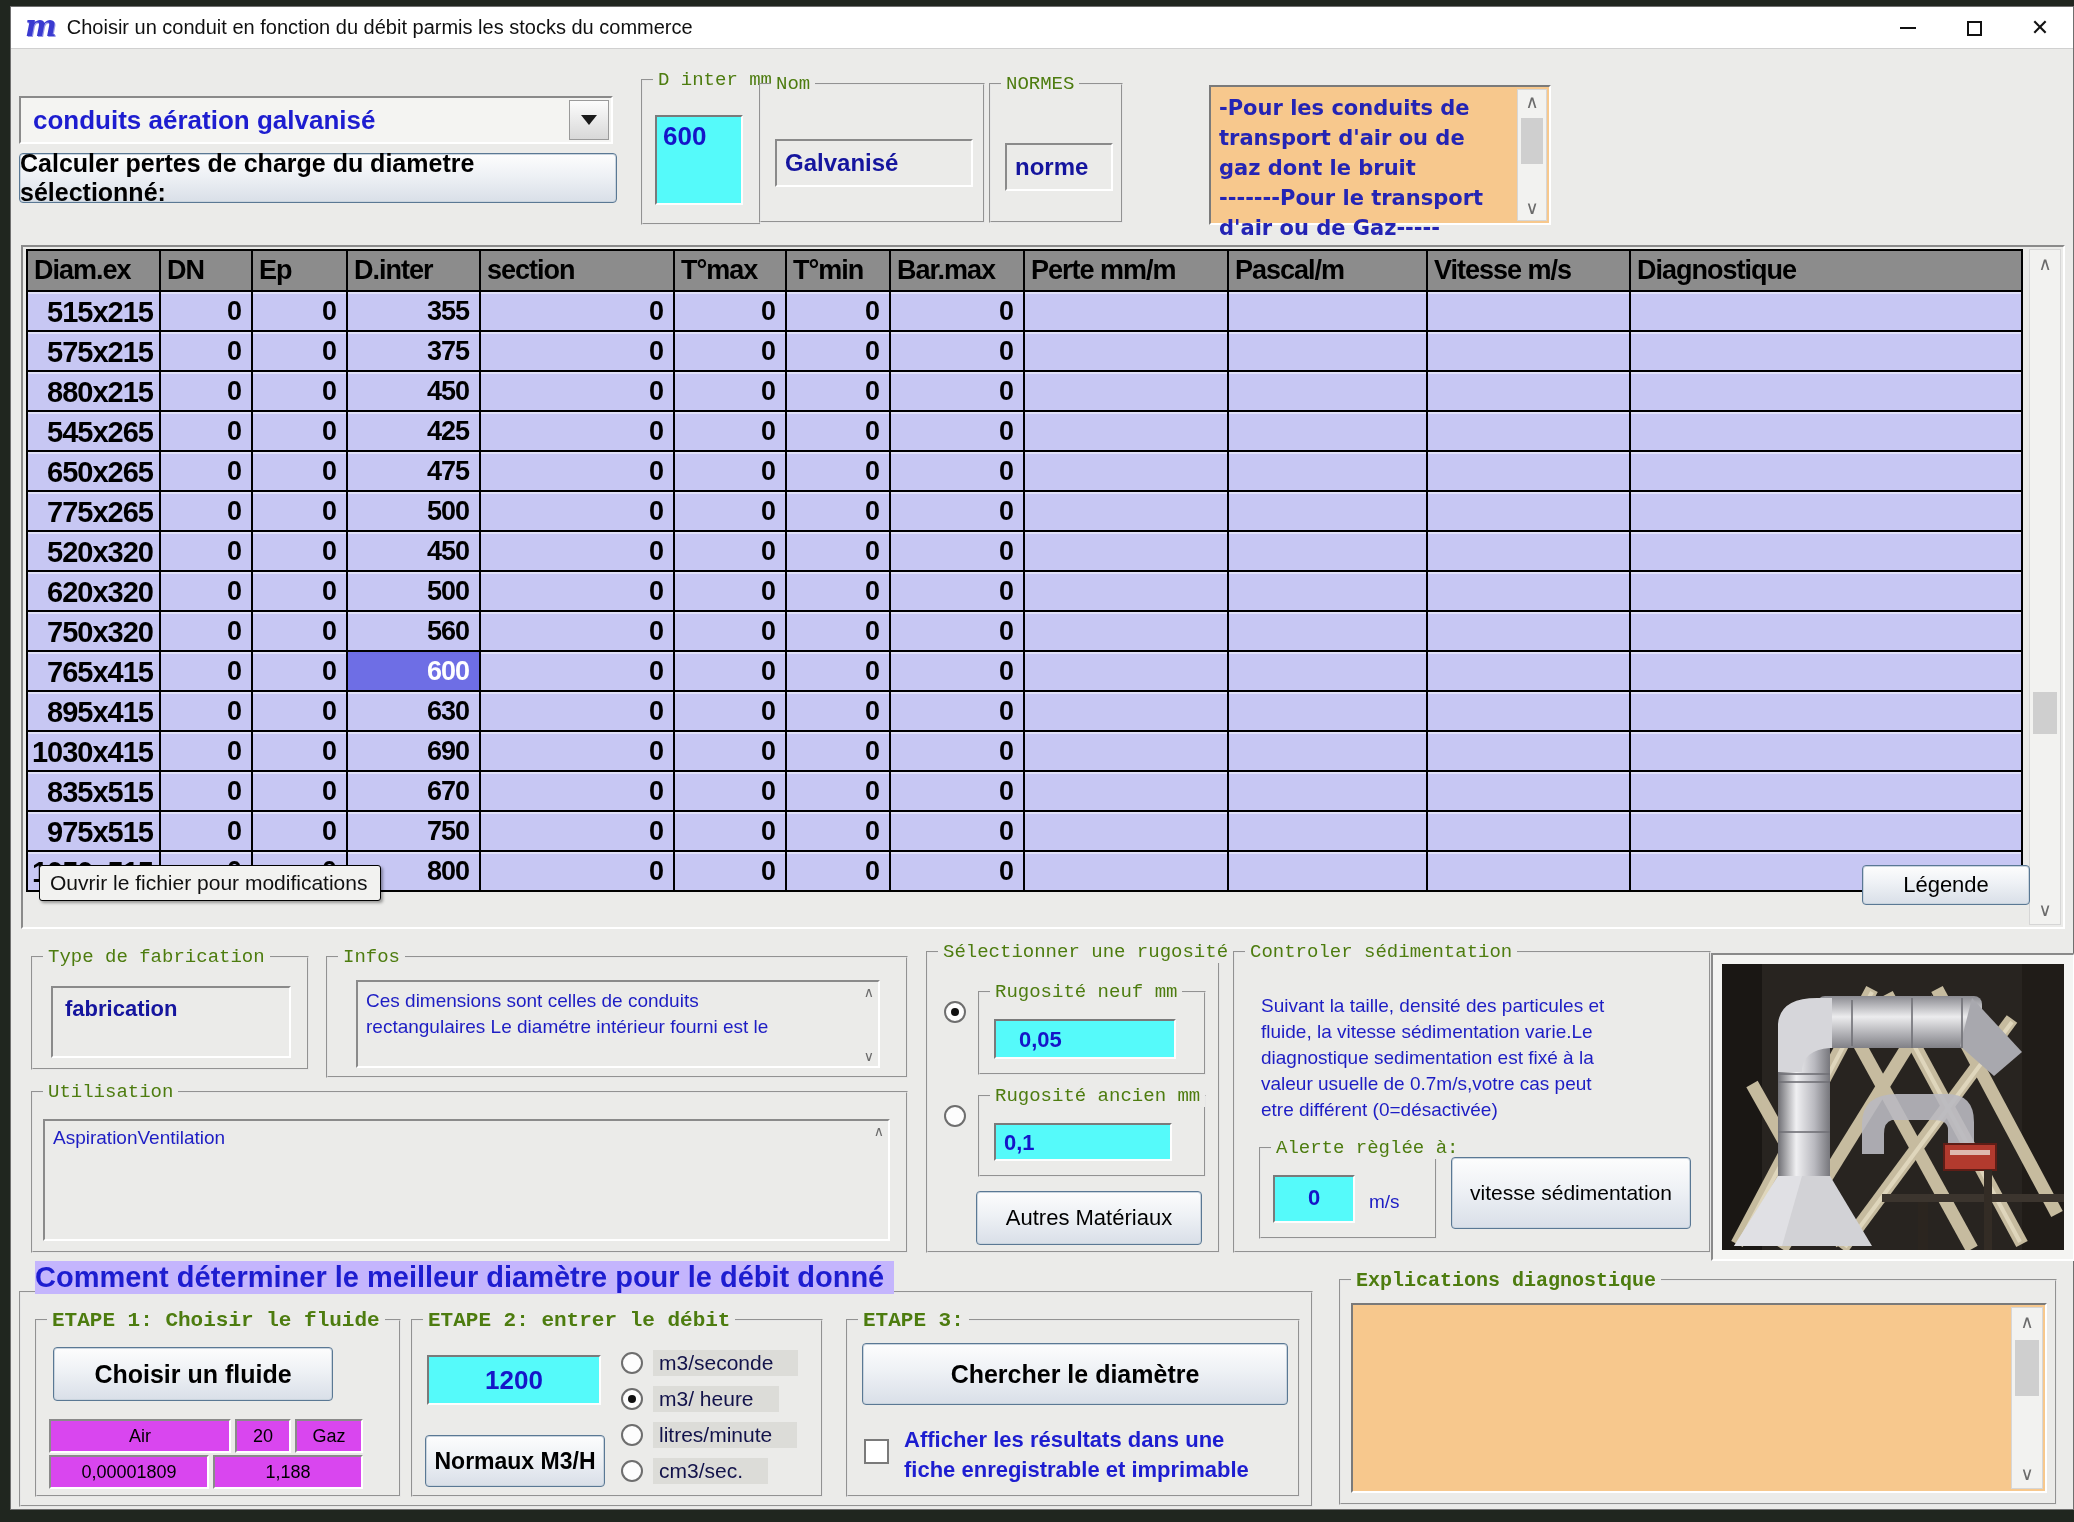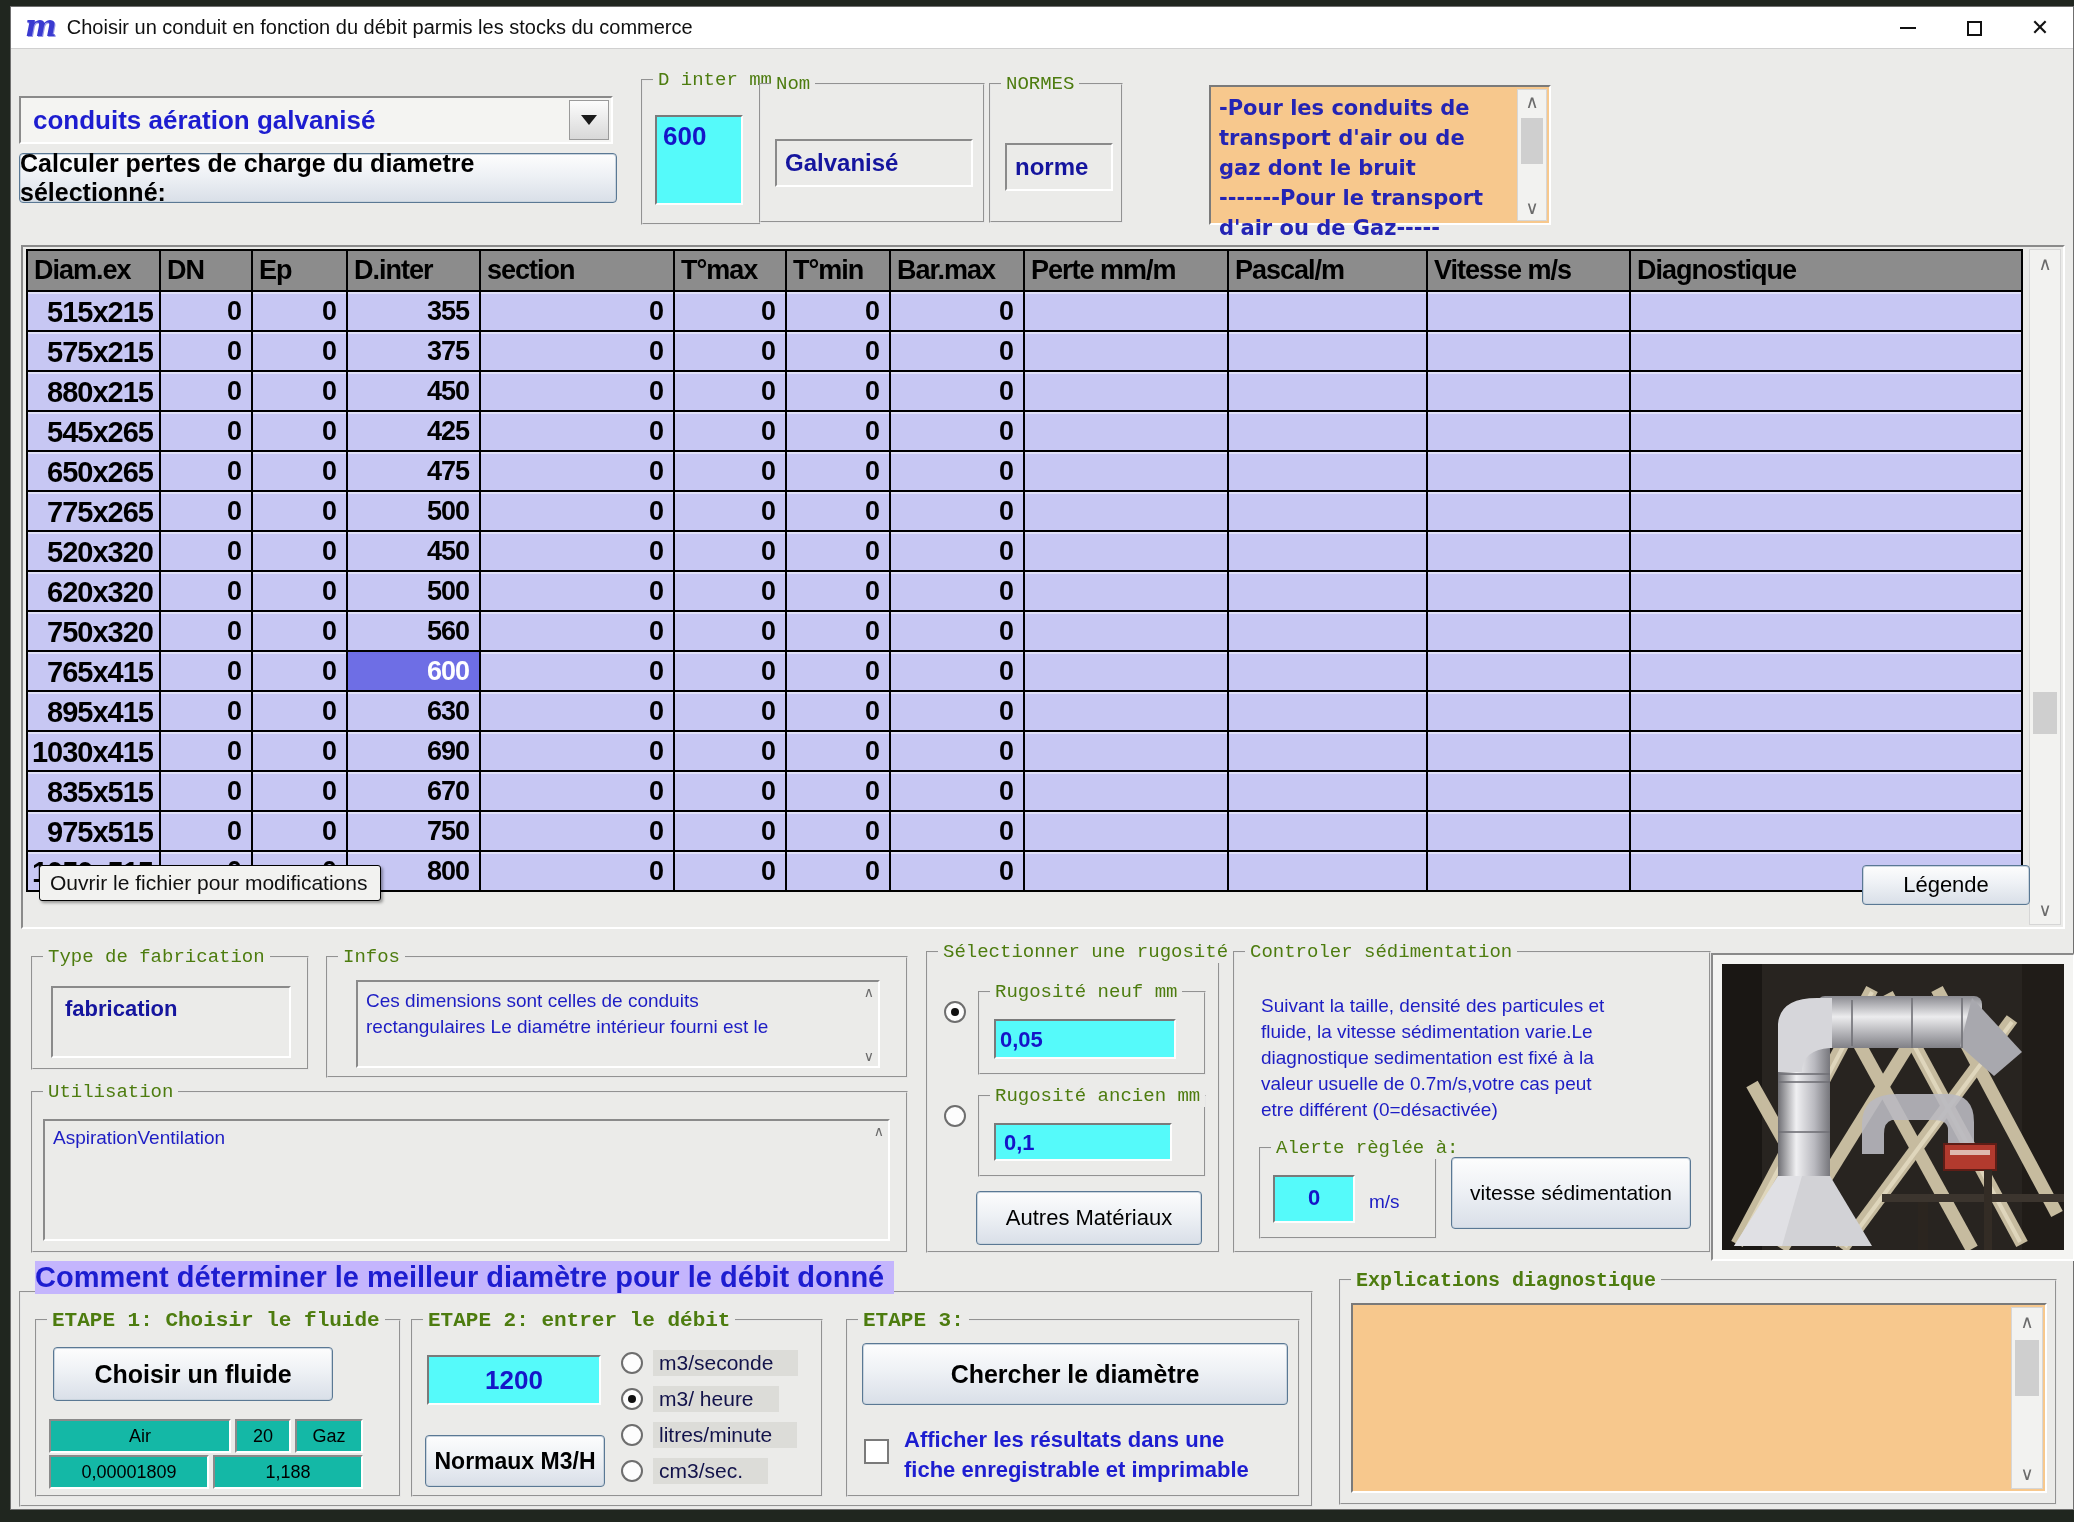--- a/index.html
+++ b/index.html
@@ -101,21 +101,21 @@
   .photo-frame { position:absolute; left:1700px; top:946px; width:364px; height:308px; background:#f4f4f2;
                  border-top:2px solid #8a8a8a; border-left:2px solid #8a8a8a;
                  border-bottom:2px solid #fff; border-right:2px solid #fff; }
   .photo-frame svg { position:absolute; left:9px; top:9px; }
 
   
   .big-heading { position:absolute; left:24px; top:1254px; font-size:29px; font-weight:bold;
                  color:#1d1dd0; z-index:5; background:#c4b5fd; padding-right:10px; }
   .unit-row { position:absolute; height:28px; display:flex; align-items:center; }
   .unit-label { background:#dcdcd8; color:#12124a; font-size:21px; padding:1px 25px 1px 6px; margin-left:32px; }
-  .fluid-cell { position:absolute; background:#14b8a6; color:#000; font-size:18px;
+  .fluid-cell { position:absolute; background:#d946ef; color:#000; font-size:18px;
                 border-top:2px solid #8a8a8a; border-left:2px solid #8a8a8a;
                 border-bottom:2px solid #fff; border-right:2px solid #fff;
                 display:flex; align-items:center; justify-content:center; }
 </style>
 </head>
 <body>
 
 <div id="app">
 <div class="window">
 
@@ -480,21 +480,21 @@
       <span class="inner-note" style="position:absolute; left:8px; top:6px;">AspirationVentilation</span>
       <span class="mini-arr" style="right:4px; top:2px;">∧</span>
     </div>
   </div>
 
   <div class="groupbox" style="left:915px; top:944px; width:294px; height:302px;">
     <span class="grouplabel">Sélectionner une rugosité</span>
     <span class="radio sel" style="left:16px; top:48px;"></span>
     <div class="groupbox" style="left:50px; top:38px; width:228px; height:84px;">
       <span class="grouplabel">Rugosité neuf mm</span>
-      <div class="cyan" style="position:absolute; left:14px; top:26px; width:182px; height:40px; font-size:22px; padding:6px 0 0 4px;">0,05</div>
+      <div class="cyan" style="position:absolute; left:14px; top:26px; width:182px; height:40px; font-size:22px; padding:6px 0 0 23px;">0,05</div>
     </div>
     <span class="radio" style="left:16px; top:152px;"></span>
     <div class="groupbox" style="left:50px; top:142px; width:228px; height:82px;">
       <span class="grouplabel">Rugosité ancien mm</span>
       <div class="cyan" style="position:absolute; left:14px; top:26px; width:178px; height:38px; font-size:22px; padding:5px 0 0 8px;">0,1</div>
     </div>
     <div class="btn" style="position:absolute; left:48px; top:238px; width:226px; height:54px; font-size:22px;">Autres Matériaux</div>
   </div>
 
   <div class="groupbox" style="left:1222px; top:944px; width:478px; height:302px;">

